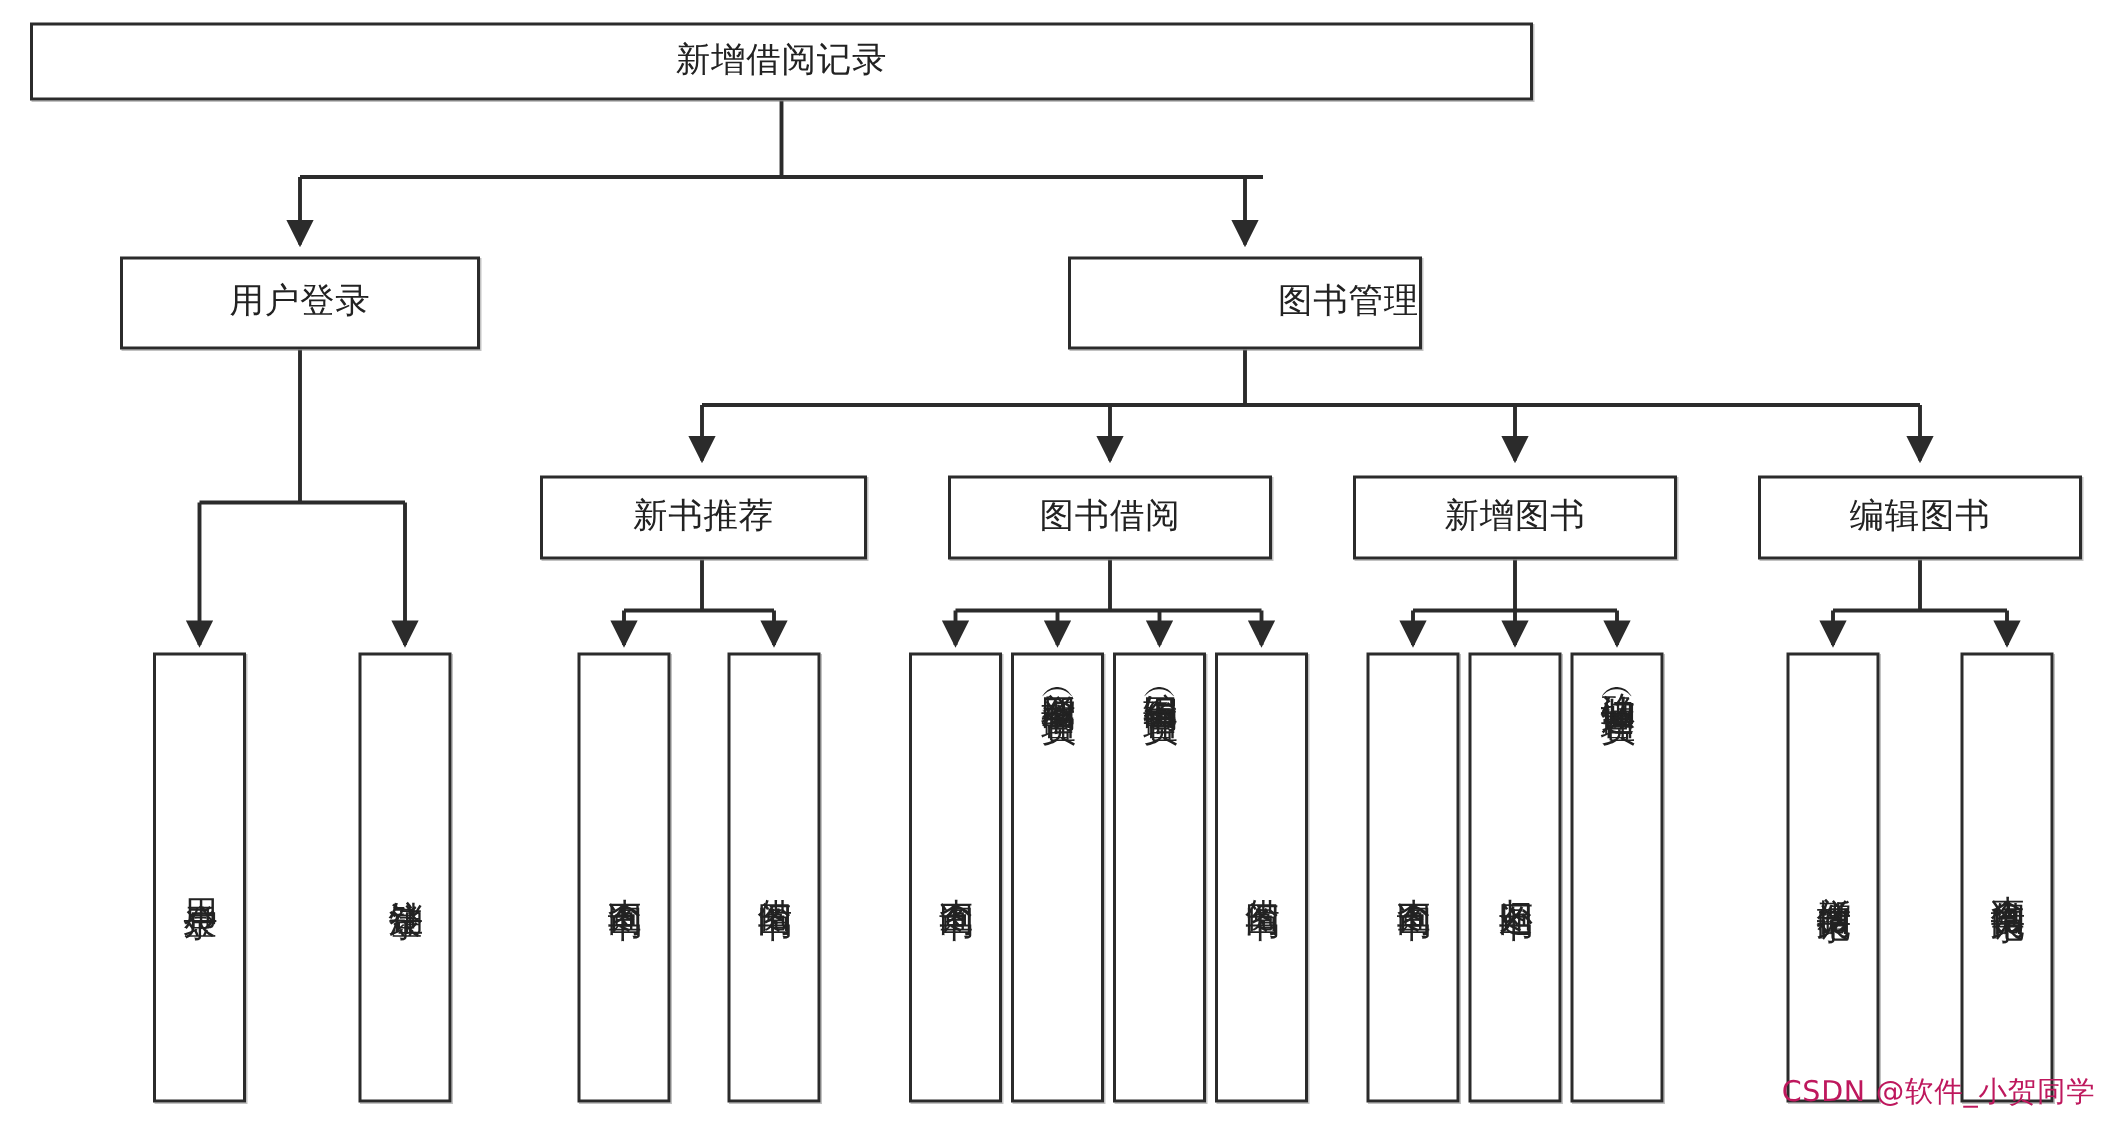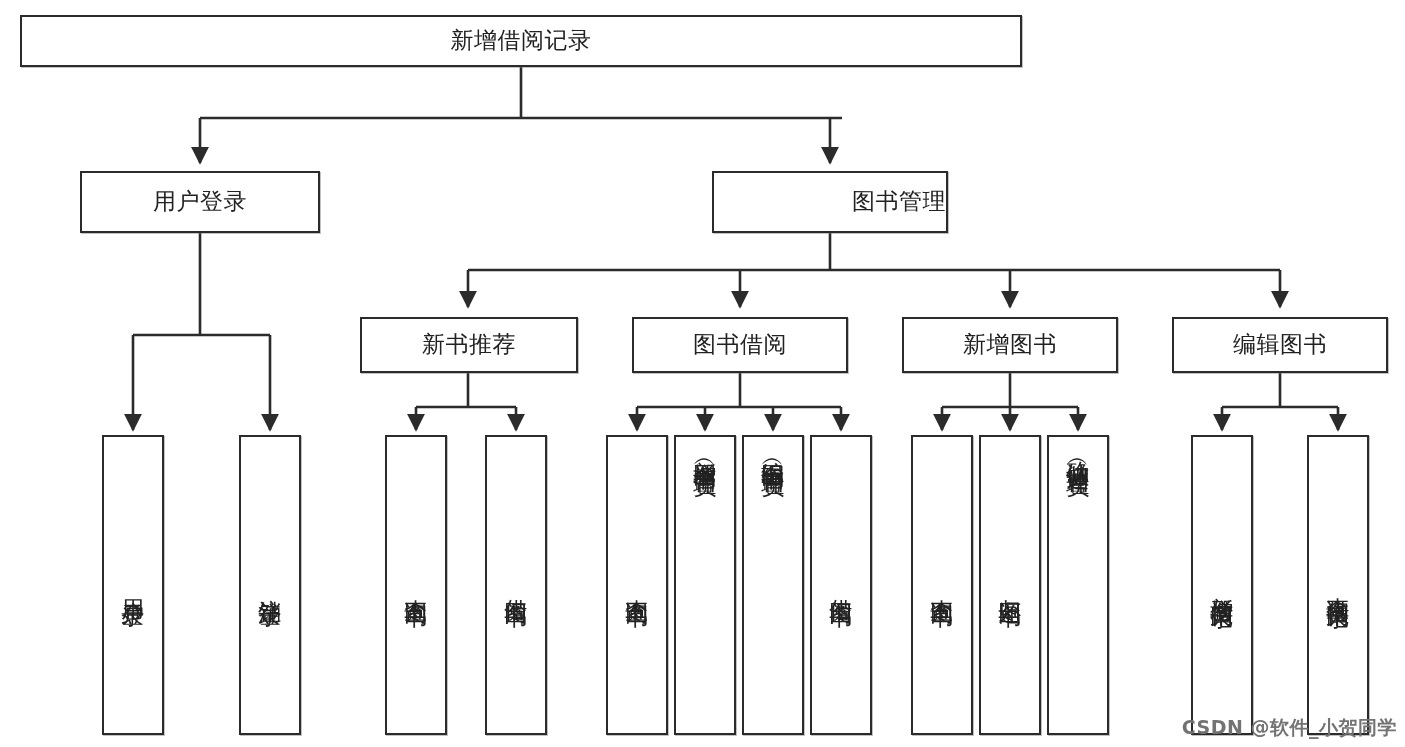--- a/index.html
+++ b/index.html
@@ -60,26 +60,25 @@
   }
   .node.leaf.center-v {
     align-items: center;
     padding-top: 0;
   }
   #watermark {
     position: absolute;
     right: 8px;
     bottom: 6px;
     font-size: 19px;
-    color: #737373;
+    color: #be185d;
     letter-spacing: 0.5px;
     z-index: 5;
     white-space: nowrap;
     font-family: "DejaVu Sans", "Liberation Sans", sans-serif;
-    font-weight: bold;
   }
 </style>
 </head>
 <body>
 
 <div id="diagram-root">
 
   <svg id="edge-layer" viewBox="0 0 1405 747" width="1405" height="747" xmlns="http://www.w3.org/2000/svg">
     <defs>
       <marker id="arrow" viewBox="0 0 10 10" refX="9" refY="5" markerWidth="7" markerHeight="7" orient="auto-start-reverse">

